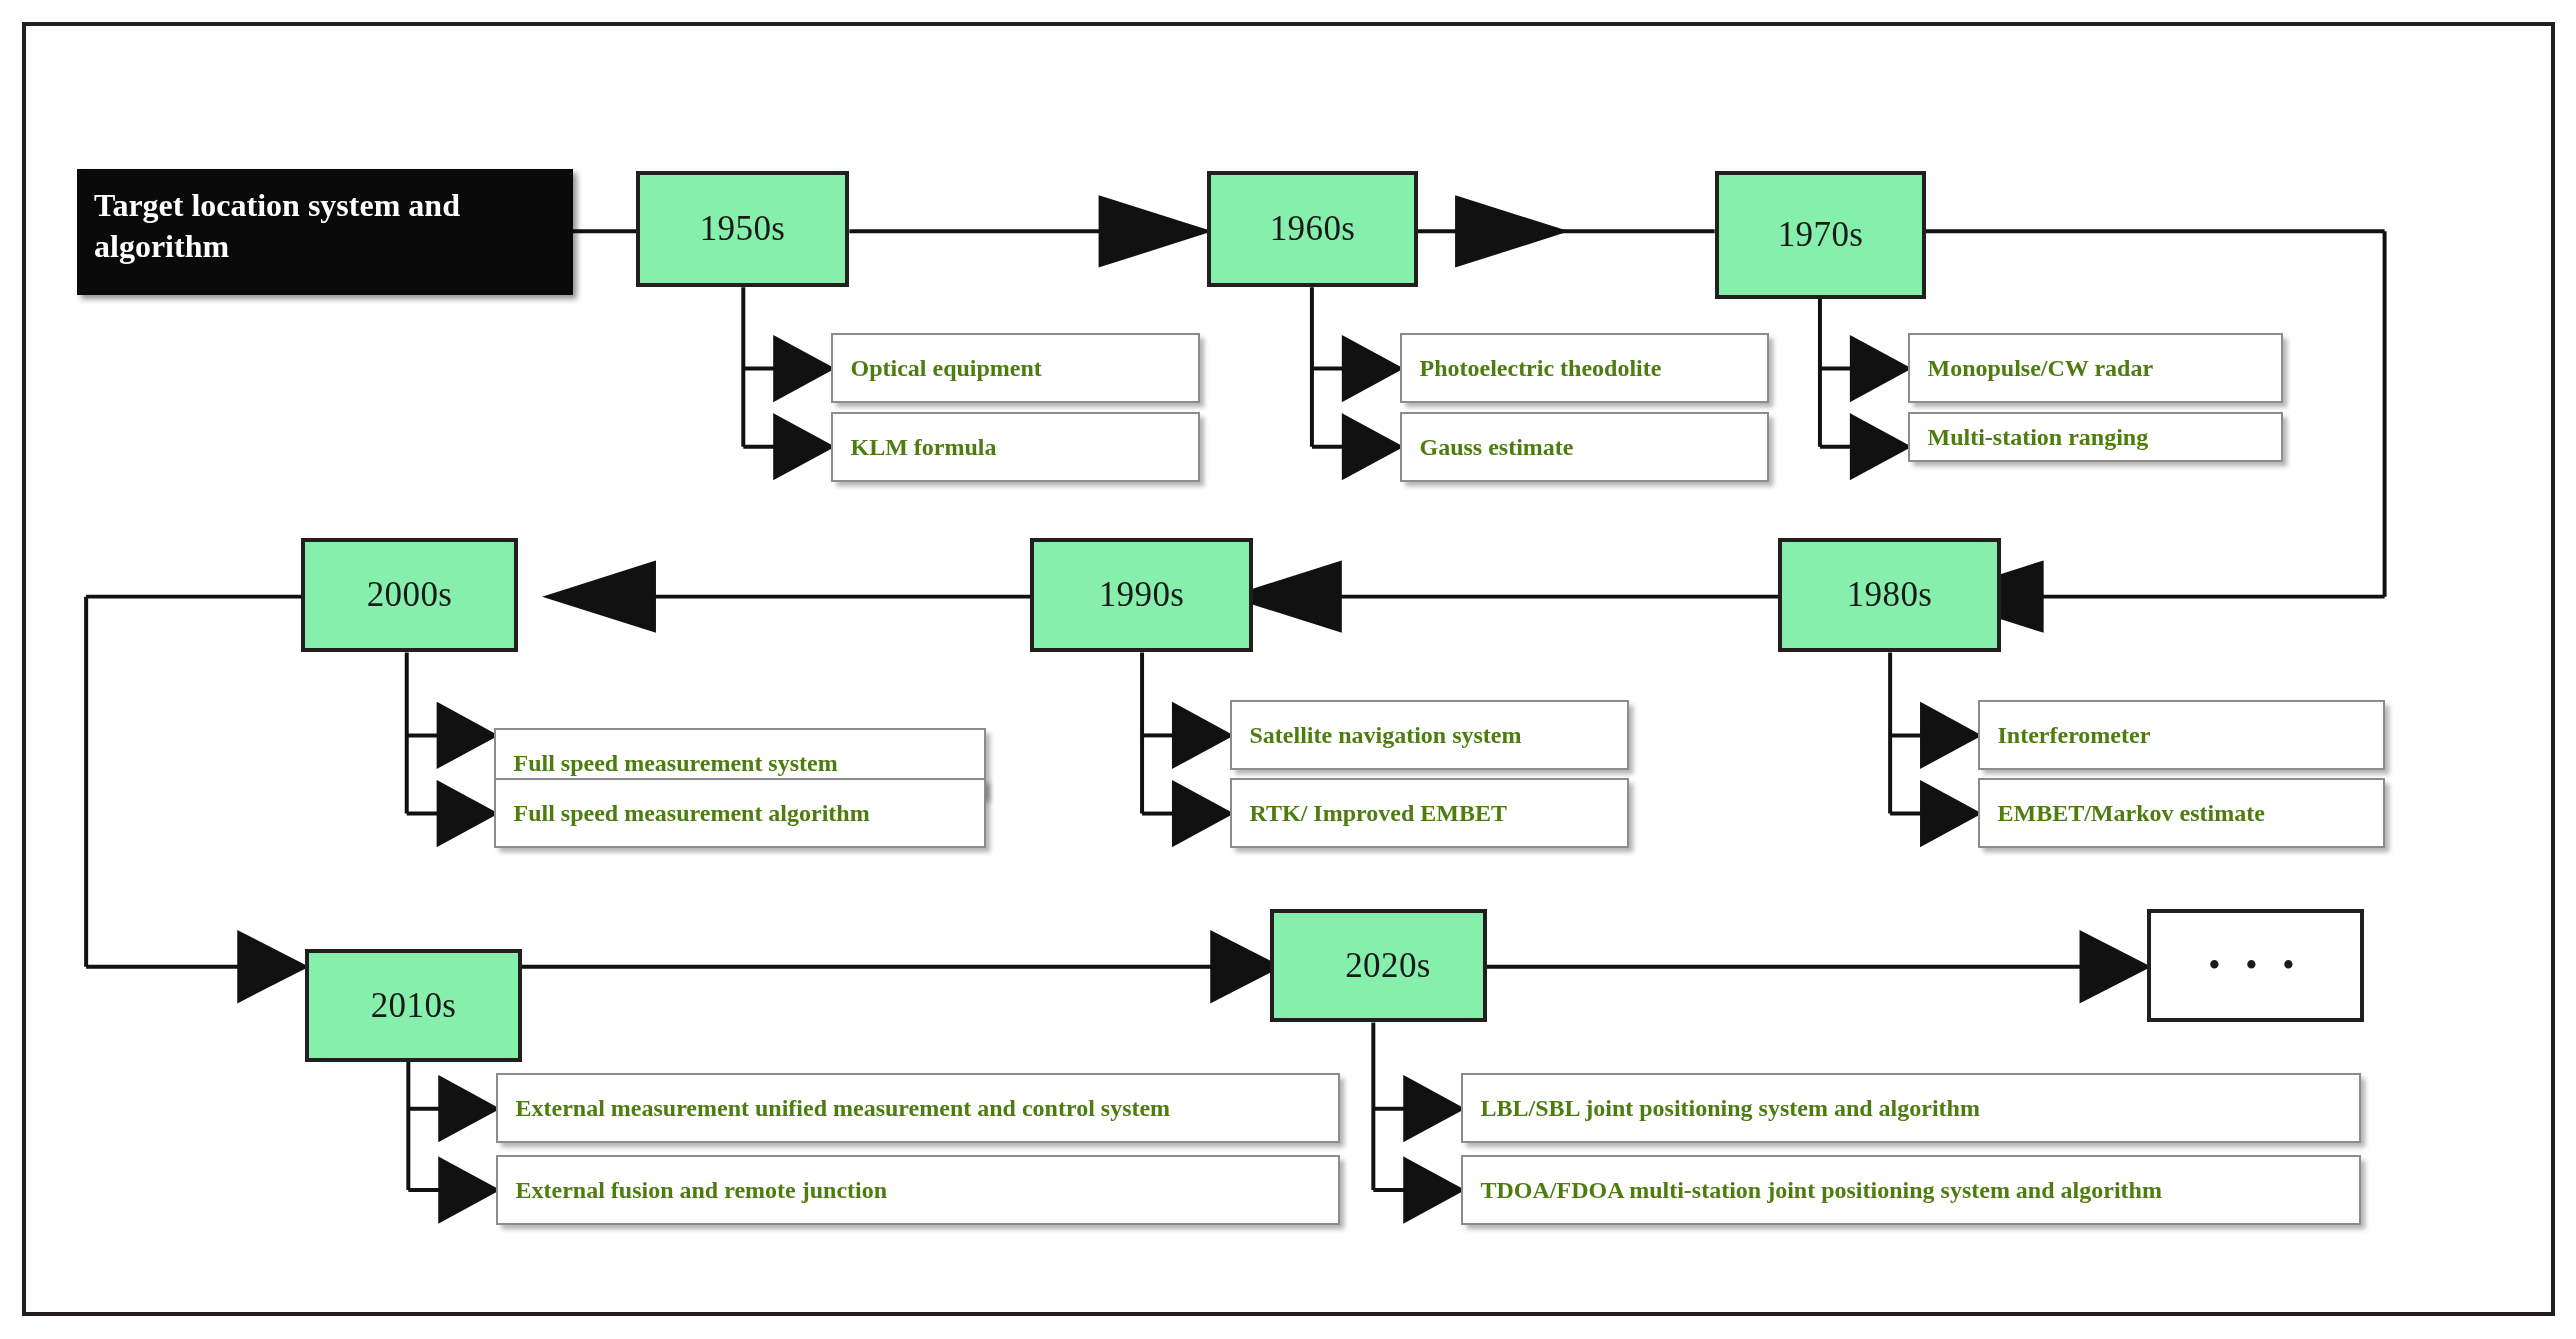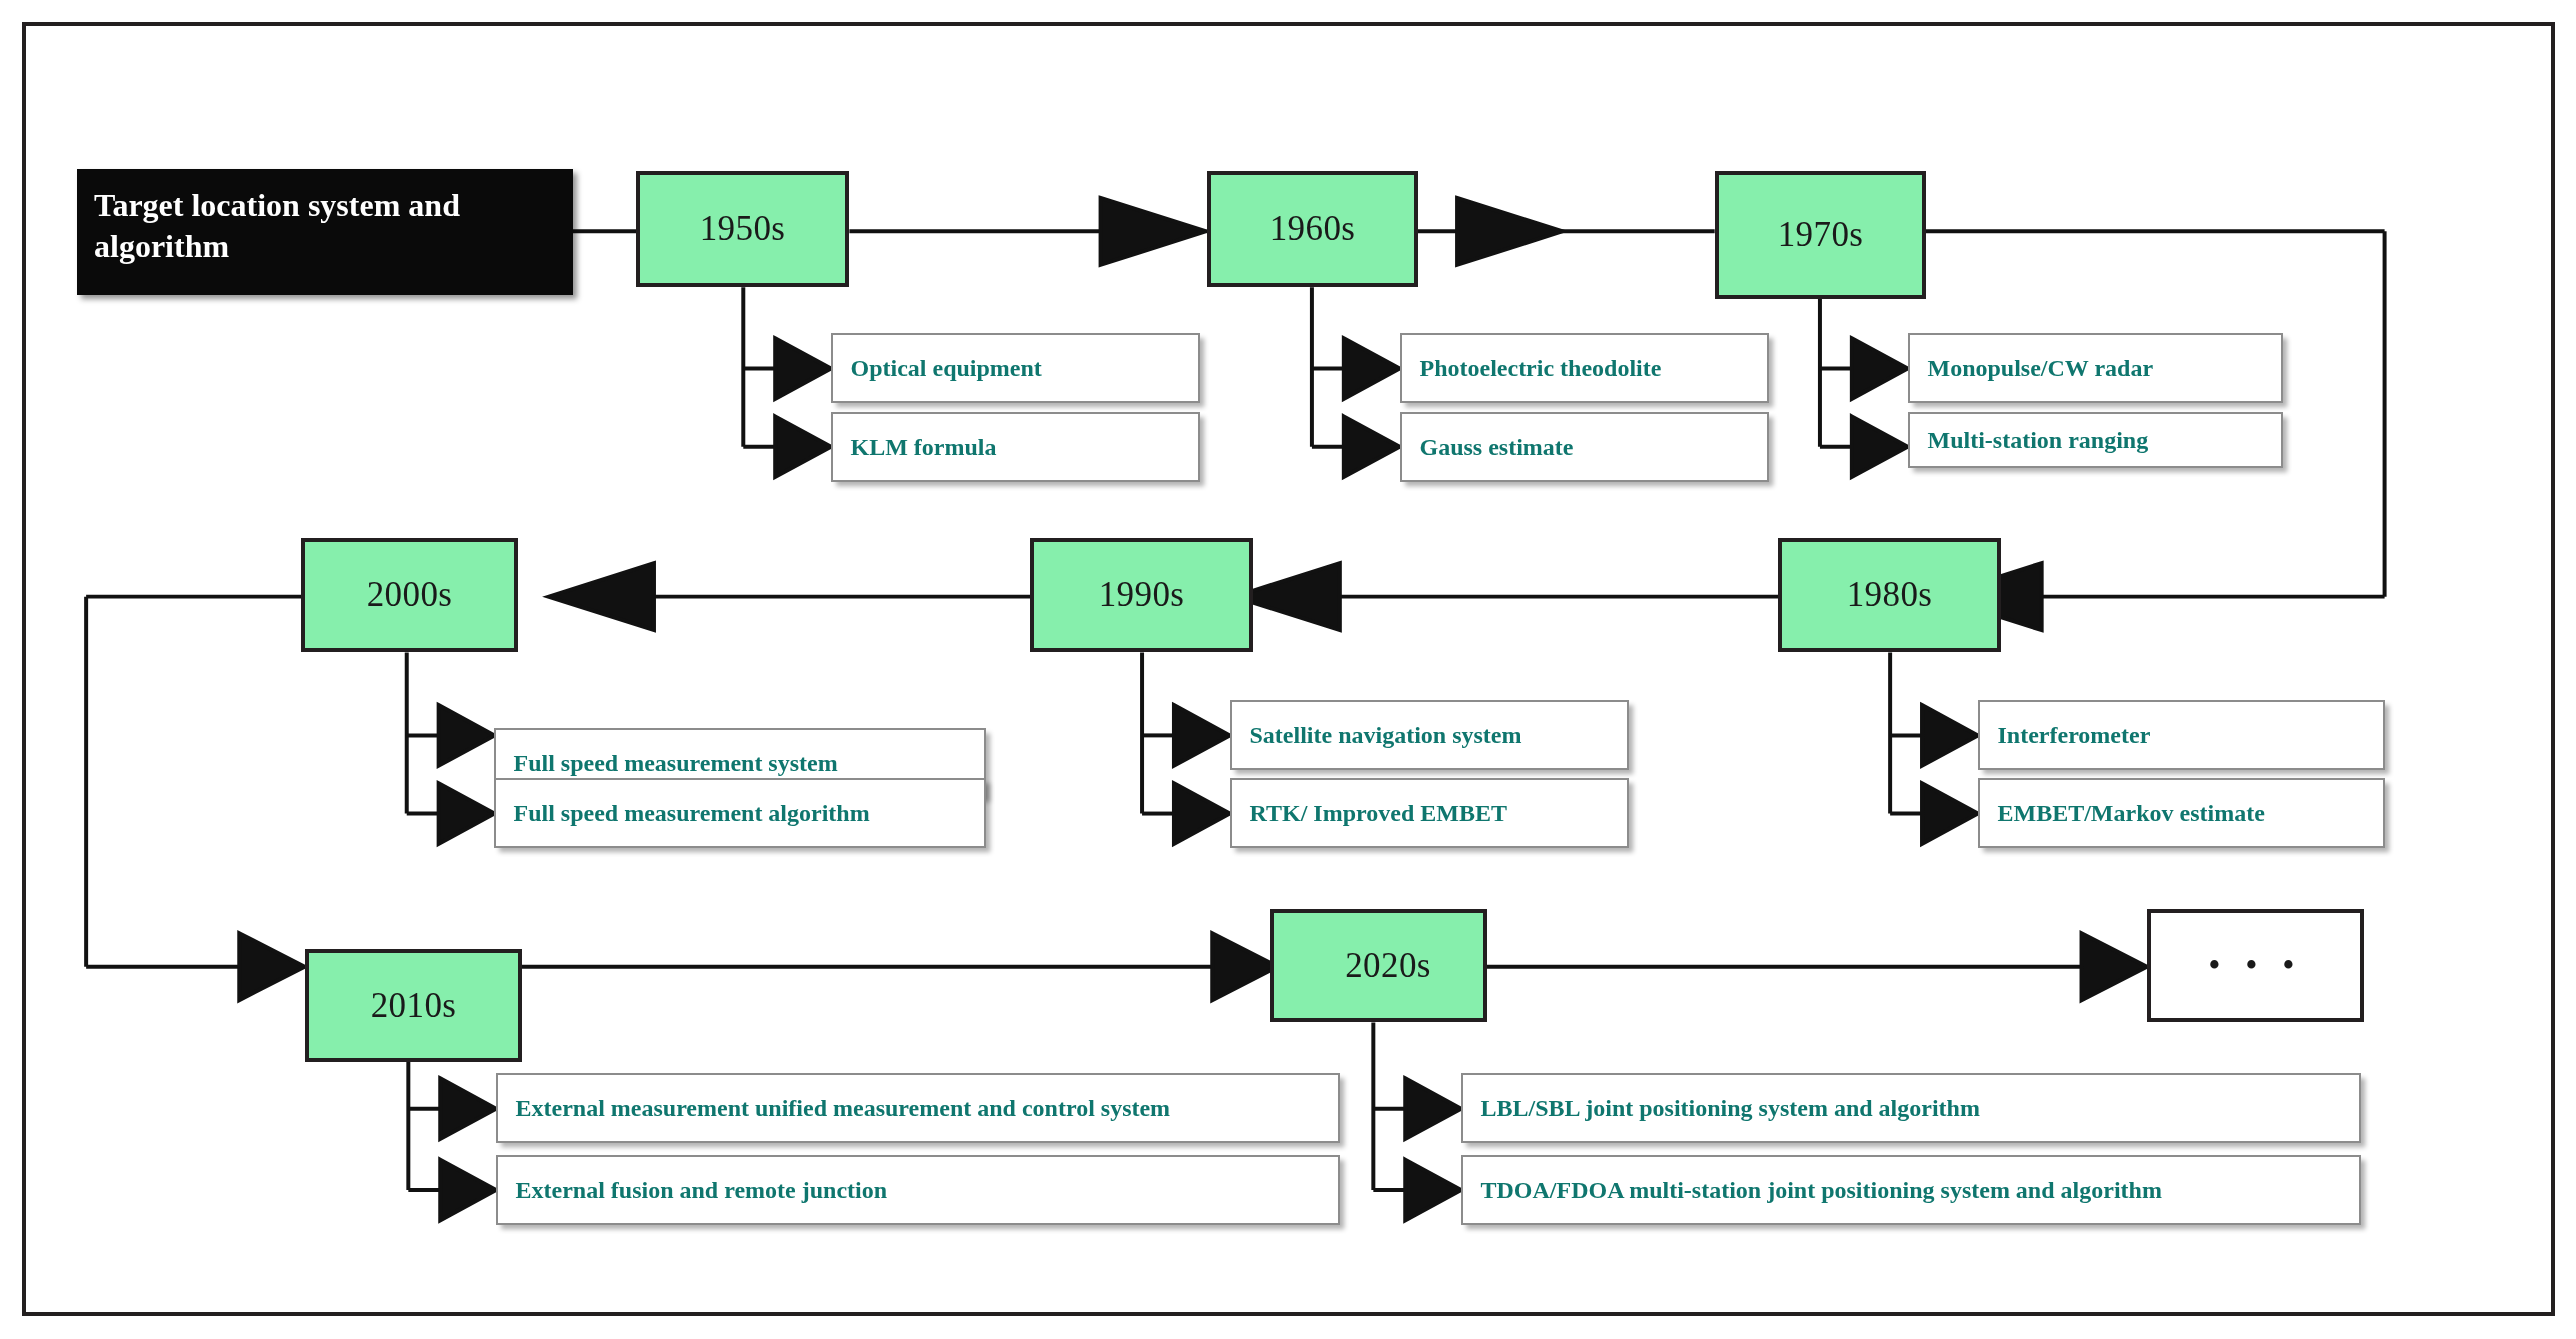--- a/index.html
+++ b/index.html
@@ -17,21 +17,21 @@
   .decade{position:absolute;background:#86efac;border:4.8px solid #231f20;
           box-sizing:border-box;display:flex;align-items:center;justify-content:center;
           font-size:35px;color:#1a1a1a;letter-spacing:0.4px;}
 
   .dots{position:absolute;background:#ffffff;border:4.8px solid #231f20;
         box-sizing:border-box;display:flex;align-items:center;justify-content:center;
         font-size:35px;letter-spacing:8px;color:#1a1a1a;}
 
   .item{position:absolute;background:#ffffff;border:2.4px solid #8c8c8c;
         box-sizing:border-box;display:flex;align-items:center;
-        padding-left:17.5px;font-weight:bold;font-size:24px;color:#0f766e;
+        padding-left:17.5px;font-weight:bold;font-size:24px;color:#4d7c0f;
         box-shadow:4.8px 4.8px 4.8px rgba(0,0,0,0.30);}
 </style>
 </head>
 <body>
 
 <div id="stage">
 
   <div id="frame"></div>
 
   <svg id="wires" viewBox="0 0 3230 1680" xmlns="http://www.w3.org/2000/svg">
@@ -130,21 +130,21 @@
 
   <div class="dots" style="left:2147px;top:909px;width:217px;height:113px;">• • •</div>
 
   <div class="item" style="left:831px;top:333px;width:369px;height:70px;">Optical equipment</div>
   <div class="item" style="left:831px;top:412px;width:369px;height:70px;">KLM formula</div>
 
   <div class="item" style="left:1400px;top:333px;width:369px;height:70px;">Photoelectric theodolite</div>
   <div class="item" style="left:1400px;top:412px;width:369px;height:70px;">Gauss estimate</div>
 
   <div class="item" style="left:1908px;top:333px;width:375px;height:70px;">Monopulse/CW radar</div>
-  <div class="item" style="left:1908px;top:412px;width:375px;height:56px;">Multi-station ranging</div>
+  <div class="item" style="left:1908px;top:412px;width:375px;height:50px;">Multi-station ranging</div>
 
   <div class="item" style="left:1978px;top:700px;width:407px;height:70px;">Interferometer</div>
   <div class="item" style="left:1978px;top:778px;width:407px;height:70px;">EMBET/Markov estimate</div>
 
   <div class="item" style="left:1230px;top:700px;width:399px;height:70px;">Satellite navigation system</div>
   <div class="item" style="left:1230px;top:778px;width:399px;height:70px;">RTK/ Improved EMBET</div>
 
   <div class="item" style="left:494px;top:728px;width:492px;height:70px;">Full speed measurement system</div>
   <div class="item" style="left:494px;top:778px;width:492px;height:70px;">Full speed measurement algorithm</div>
 

